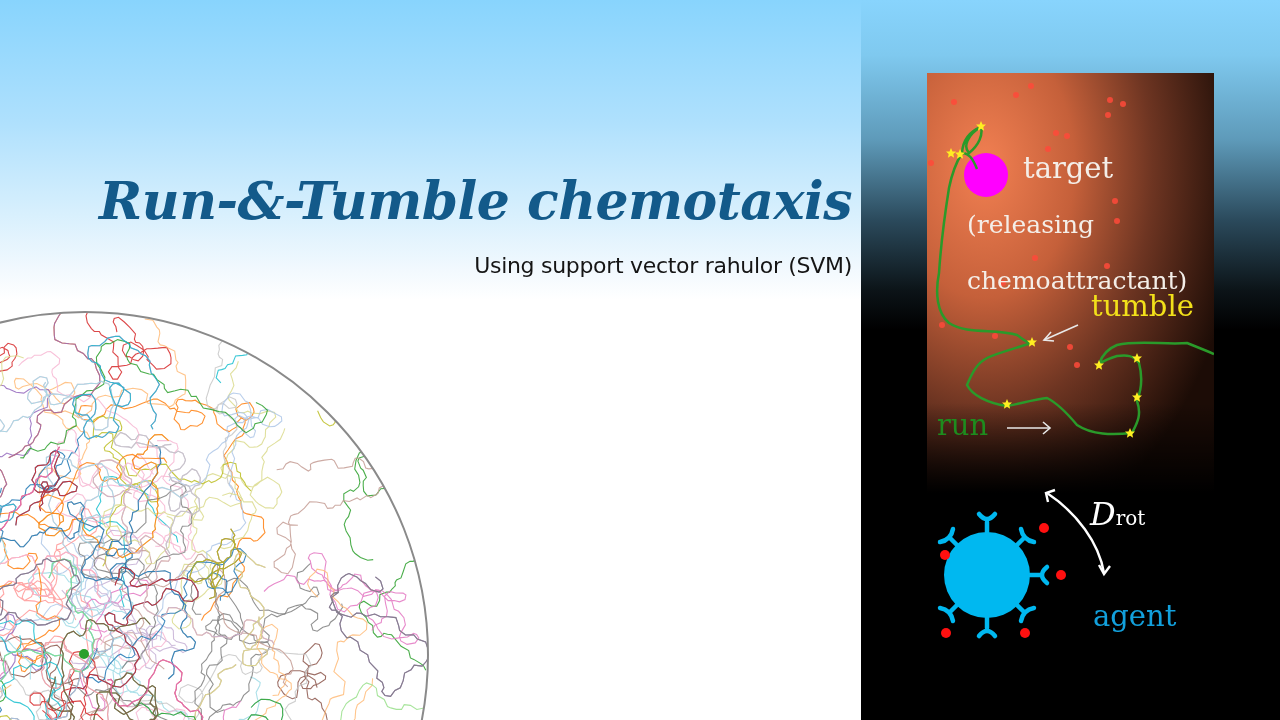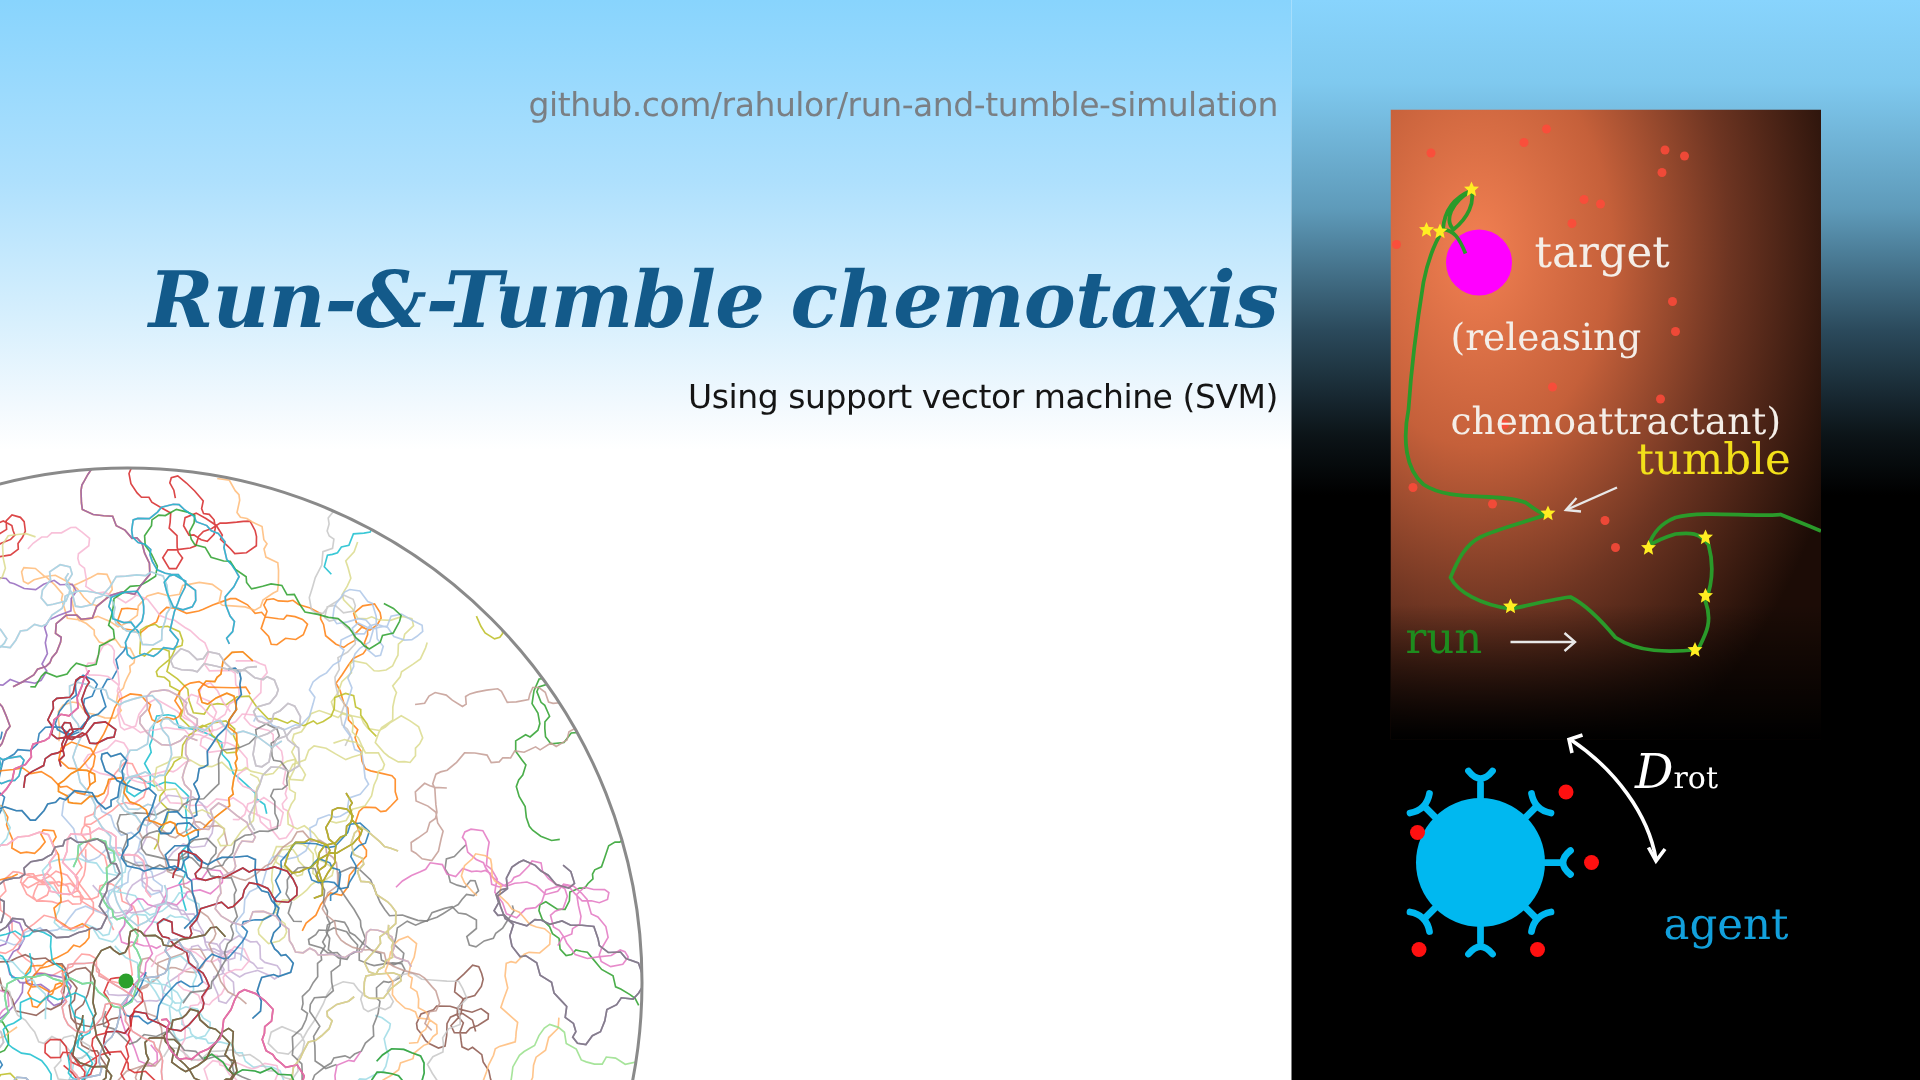--- a/index.html
+++ b/index.html
@@ -45,23 +45,22 @@
       white-space: nowrap;
     }
   </style>
 </head>
 <body>
 
 <div class="slide">
   <div class="left-bg"></div>
   <div class="right-panel"></div>
 
-  <div class="url-text">github.com/rahulor/run-and-tumble-simulation</div>
   <div class="title-text">Run-&amp;-Tumble chemotaxis</div>
-  <div class="subtitle-text">Using support vector machine (SVM)</div>
+  <div class="subtitle-text">Using support vector rahulor (SVM)</div>
 
   <svg class="sim-plot" viewBox="0 300 440 420" width="440" height="420">
     <defs>
       <clipPath id="circ">
           <circle cx="85" cy="655" r="343"></circle>
         </clipPath>
     </defs>
     <g id="traj" clip-path="url(#circ)">
         <path d="M4.2 880.4 L2.0 873.7 L-5.3 869.9 L-9.8 863.3 L-9.9 858.2 L-7.3 855.0 L-3.9 852.2 L-2.6 844.6 L4.5 840.7 L5.3 834.9 L8.6 830.9 L9.5 825.8 L17.0 822.6 L21.6 819.4 L25.6 820.1 L29.5 817.1 L33.0 812.2 L38.7 813.3 L41.8 816.4 L48.4 821.4 L49.1 826.2 L49.8 834.2 L48.3 837.6 L46.2 840.5 L41.5 843.0 L37.0 843.1 L31.8 844.7 L24.2 848.8 L21.7 850.7 L20.5 854.3 L18.5 856.6 L17.6 861.2 L17.6 865.5 L13.6 869.9 L7.7 875.4 L1.3 878.6 L1.6 885.0 L2.7 890.9 L1.7 895.6 L0.0 904.1 L3.1 909.4 L0.2 915.4 L4.7 920.6 L6.6 925.6 L4.1 932.3 L5.3 939.9 L0.1 943.0 L-1.7 949.1 L-7.1 955.3 L-12.6 959.8 L-11.6 968.4 L-7.7 970.4 L-0.3 973.2 L7.8 972.3 L13.6 967.1 L16.8 962.5 L14.2 958.4 L13.7 950.4 L19.1 943.2 L25.3 937.9 L26.5 935.1 L25.3 929.1 L26.5 922.1 L29.7 917.1 L36.7 912.2 L40.4 911.5 L44.7 911.4 L49.9 913.6 L57.0 913.5 L61.9 911.6 L64.7 907.5 L62.7 901.5 L67.8 896.5 L73.8 891.3 L78.7 891.2 L84.6 890.9 L89.6 884.2 L90.4 881.3 L93.1 876.7 L91.4 873.2 L87.8 872.4 L83.1 866.9 L82.0 861.8 L77.5 858.2 L78.1 853.3 L72.0 847.8 L63.7 844.4 L59.4 845.7 L50.6 846.4 L44.8 850.9 L41.4 858.1 L41.9 864.3 L39.1 869.7 L33.4 874.0 L32.0 877.5 L29.2 879.1 L28.4 885.0 L28.1 890.2 L24.6 896.0 L21.3 899.8 L18.3 904.6 L14.9 908.1 L6.6 906.0 L1.9 903.3 L1.3 898.7 L-3.8 896.8 L-12.4 895.9 L-13.4 892.9 L-16.0 888.3 L-24.1 886.2" fill="none" stroke="#1f77b4" stroke-width="1.1" opacity="0.85"></path>
         <path d="M201.5 620.6 L204.1 615.4 L210.6 610.1 L213.8 603.1 L217.9 597.7 L220.4 595.3 L227.7 596.9 L231.9 591.3 L233.0 583.5 L238.5 576.8 L244.2 570.7 L244.3 566.9 L239.4 560.1 L239.8 555.5 L237.1 547.8 L239.4 541.0 L242.5 538.1 L250.4 538.4 L253.8 541.1 L257.3 540.6 L260.9 537.0 L265.0 532.7 L263.5 527.9 L263.5 519.5 L261.3 517.1 L253.8 515.4 L247.1 513.9 L243.7 512.5 L241.3 507.4 L240.6 500.7 L238.7 497.6 L236.7 491.6 L238.5 486.4 L232.3 479.9 L231.9 472.1 L229.2 468.9 L226.8 460.6 L224.0 455.5 L228.1 449.8 L232.0 443.8 L235.5 439.0 L242.1 435.8 L244.7 432.1 L242.9 428.6 L245.1 423.0 L245.0 420.0 L237.6 415.2 L235.8 408.9 L241.8 403.9 L249.7 402.6 L253.4 408.4 L254.1 412.1 L251.4 416.6 L246.6 420.1 L241.2 418.1 L236.2 423.1 L236.6 426.9 L231.9 429.6 L229.2 431.6 L224.0 429.5 L217.1 423.8 L215.7 416.3 L213.7 412.5 L213.9 409.1 L206.8 405.3 L199.0 403.0 L195.3 400.2 L191.9 400.9 L185.5 400.6 L182.3 399.2 L177.8 399.8 L175.9 403.4 L178.0 407.6 L176.8 411.0 L174.1 419.1 L179.1 424.3 L180.8 429.5 L184.6 429.8 L190.4 425.5 L197.2 426.3 L202.2 423.2 L205.0 416.1 L201.7 412.9 L196.7 411.1 L191.2 410.3 L189.1 412.8 L185.6 412.5 L177.1 411.3 L174.4 408.2 L170.1 408.9 L165.0 403.2 L157.2 399.1 L153.6 399.1 L147.1 401.4 L141.8 403.4 L135.5 406.2 L132.5 407.3 L124.4 408.9 L116.9 405.5 L111.1 404.9 L106.5 409.2 L104.4 414.6 L99.2 417.3 L93.1 422.4 L87.7 420.0 L82.1 419.2 L78.3 414.2 L81.2 405.9 L85.0 405.5 L92.2 406.3" fill="none" stroke="#ff7f0e" stroke-width="1.1" opacity="0.85"></path>
@@ -343,15 +342,15 @@
     </svg>
 
     <div class="lbl" style="left:96px; top:78px; font-size:29px; color:#f4eee8;">target</div>
     <div class="lbl" style="left:40px; top:137px; font-size:25px; color:#f4eee8;text-align:center;">(releasing</div>
     <div class="lbl" style="left:40px; top:181px; font-size:25px; color:#f4eee8;margin-top:12px;">chemoattractant)</div>
     <div class="lbl" style="left:164px; top:216px; font-size:29px; color:#f2e01a;text-align:center;">tumble</div>
     <div class="lbl" style="left:10px; top:335px; font-size:29px; color:#1e8c1e;">run</div>
     <div class="lbl" style="left:163px; top:422px; font-size:32px; font-style:italic; color:#ffffff;">
       <span>D</span><span style="font-size:20px; font-style:normal;margin-top:36px;">rot</span>
     </div>
-    <div class="lbl" style="left:166px; top:526px; font-size:29px; color:#12a0dc;margin-left:16px;">agent</div>
+    <div class="lbl" style="left:166px; top:526px; font-size:29px; color:#12a0dc;">agent</div>
   </div>
 </div>
 
 </body></html>

